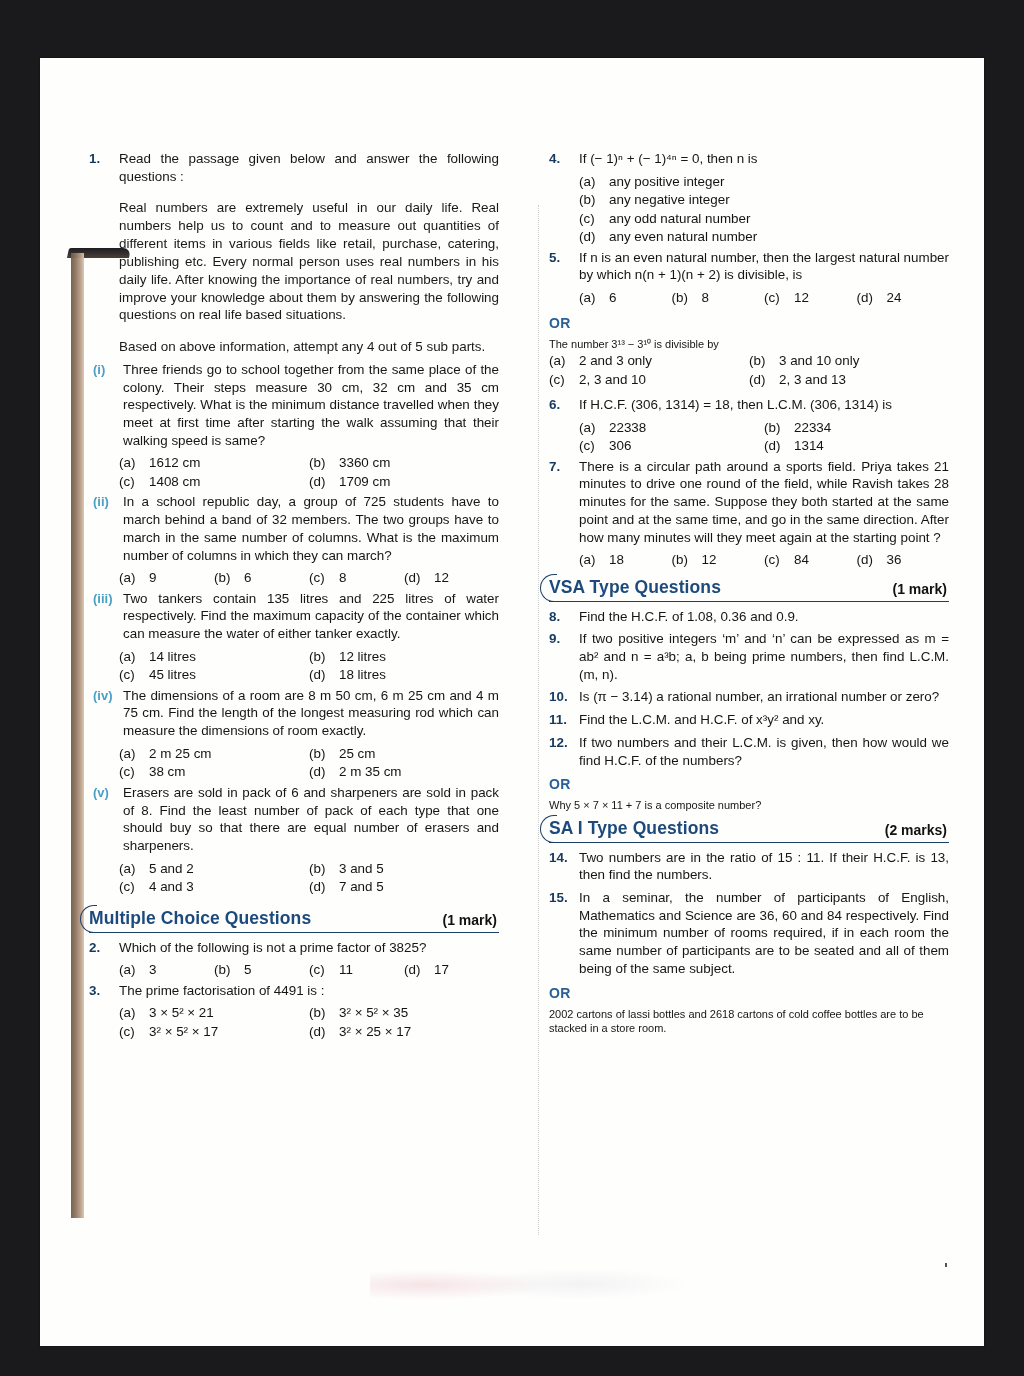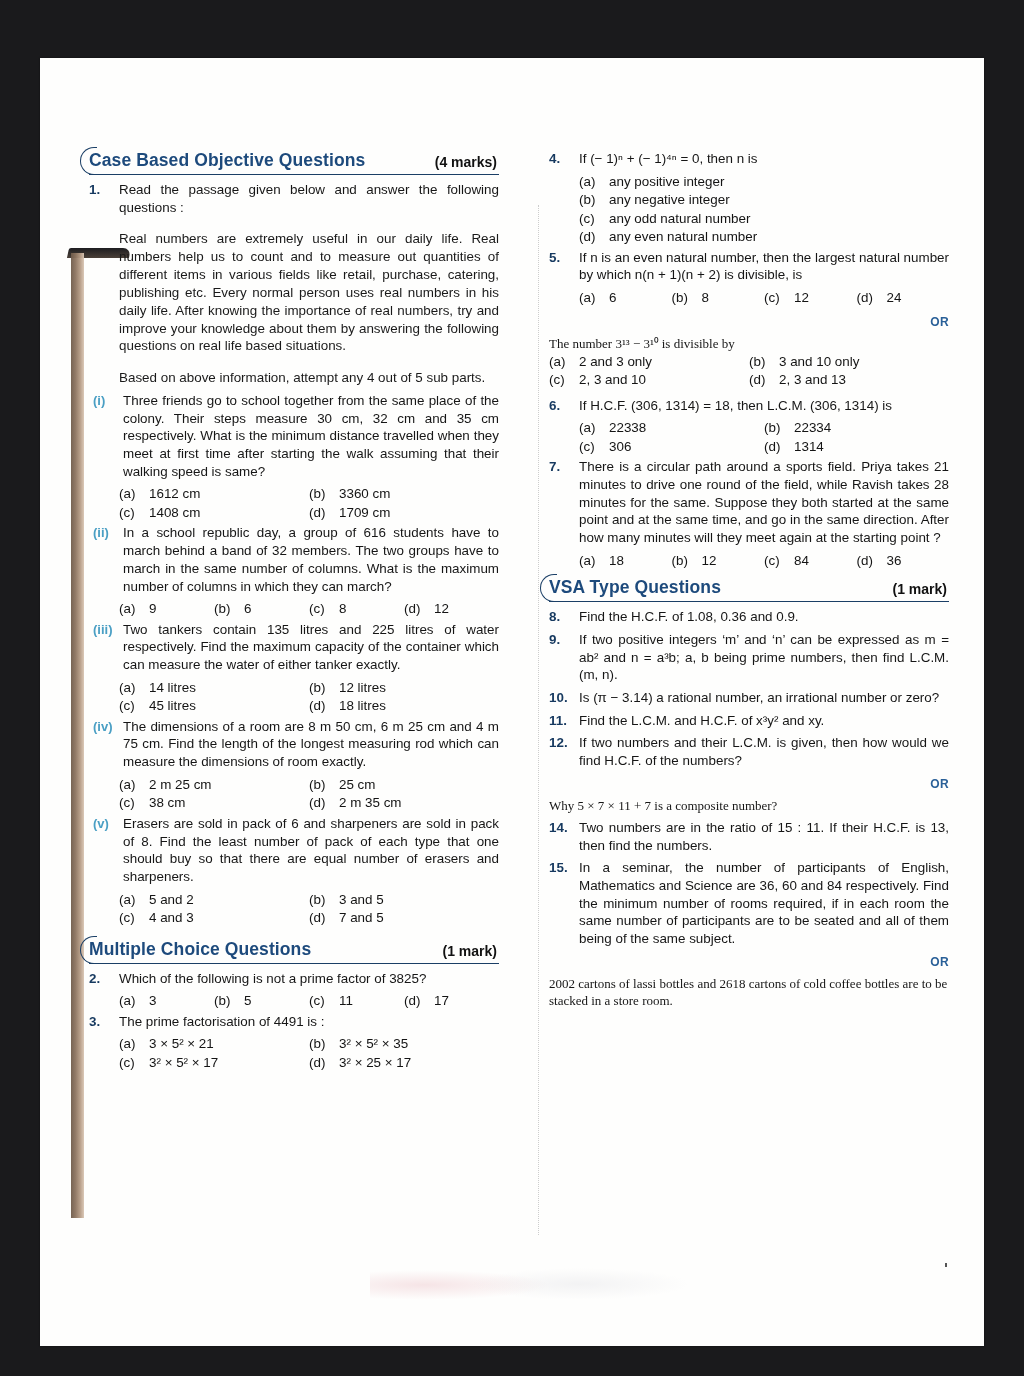--- a/index.html
+++ b/index.html
@@ -70,24 +70,24 @@
   
   .opts2{display:flex;flex-wrap:wrap;margin:1px 0 2px 0;}
   .opts2 .opt{width:50%;font-size:13.4px;line-height:1.38;color:#141414;display:flex;}
   .opts4{display:flex;margin:1px 0 2px 0;}
   .opts4 .opt{width:25%;font-size:13.4px;line-height:1.38;color:#141414;display:flex;}
   .opt .lbl{flex:0 0 30px;}
   .opt .val{flex:1;}
   .optwrap{padding-left:30px;}
 
   .or{
-    text-align:right;font-size:12px;font-weight:bold;color:#2a6098;
+    text-align:left;font-size:14px;font-weight:bold;color:#2a6098;
     margin:7px 0 6px 0;letter-spacing:.4px;
   }
-  .plain{font-size:13px;line-height:1.32;color:#161616;font-family:Liberation Serif, serif;}
+  .plain{font-size:11px;line-height:1.32;color:#161616;}
 
   .spacer-sm{height:5px;}
   .spacer-md{height:9px;}
   .smudge{
     position:absolute;left:330px;top:1212px;width:180px;height:30px;
     background:radial-gradient(ellipse at 30% 50%,rgba(220,150,160,.25),rgba(255,255,255,0) 70%);
   }
   .smudge2{
     position:absolute;left:430px;top:1210px;width:220px;height:32px;
     background:radial-gradient(ellipse at 50% 50%,rgba(190,190,200,.18),rgba(255,255,255,0) 70%);
@@ -99,25 +99,20 @@
 
 <div class="page">
   <div class="spine-top"></div>
   <div class="spine"></div>
 
   <div class="paper">
     <div class="divider"></div>
 
     <div class="col col-left">
 
-      <div class="sec">
-        <div class="bracket"></div>
-        <span class="sec-title">Case Based Objective Questions</span>
-        <span class="sec-marks">(4 marks)</span>
-      </div>
 
       <div class="q">
         <div class="qnum">1.</div>
         <div class="qbody">
           <div class="bold">Read the passage given below and answer the following questions :</div>
           <div class="passage">Real numbers are extremely useful in our daily life. Real numbers help us to count and to measure out quantities of different items in various fields like retail, purchase, catering, publishing etc. Every normal person uses real numbers in his daily life. After knowing the importance of real numbers, try and improve your knowledge about them by answering the following questions on real life based situations.</div>
           <div class="passage">Based on above information, attempt any 4 out of 5 sub parts.</div>
         </div>
       </div>
 
@@ -141,21 +136,21 @@
             </div>
           <div class="opt">
               <span class="lbl">(d)</span>
               <span class="val">1709 cm</span>
             </div>
         </div>
       </div>
 
       <div class="q">
         <div class="qnum roman">(ii)</div>
-        <div class="qbody">In a school republic day, a group of 616 students have to march behind a band of 32 members. The two groups have to march in the same number of columns. What is the maximum number of columns in which they can march?</div>
+        <div class="qbody">In a school republic day, a group of 725 students have to march behind a band of 32 members. The two groups have to march in the same number of columns. What is the maximum number of columns in which they can march?</div>
       </div>
       <div class="optwrap">
         <div class="opts4">
           <div class="opt">
               <span class="lbl">(a)</span>
               <span class="val">9</span>
             </div>
           <div class="opt">
               <span class="lbl">(b)</span>
               <span class="val">6</span>
@@ -461,20 +456,25 @@
       <div class="q">
         <div class="qnum">12.</div>
         <div class="qbody">If two numbers and their L.C.M. is given, then how would we find H.C.F. of the numbers?</div>
       </div>
 
       <div class="or">OR</div>
       <div class="plain">Why 5 × 7 × 11 + 7 is a composite number?</div>
 
       <div class="spacer-sm"></div>
 
+      <div class="sec">
+        <div class="bracket"></div>
+        <span class="sec-title">SA I Type Questions</span>
+        <span class="sec-marks">(2 marks)</span>
+      </div>
 
       <div class="q">
         <div class="qnum">14.</div>
         <div class="qbody">Two numbers are in the ratio of 15 : 11. If their H.C.F. is 13, then find the numbers.</div>
       </div>
       <div class="q">
         <div class="qnum">15.</div>
         <div class="qbody">In a seminar, the number of participants of English, Mathematics and Science are 36, 60 and 84 respectively. Find the minimum number of rooms required, if in each room the same number of participants are to be seated and all of them being of the same subject.</div>
       </div>
 

